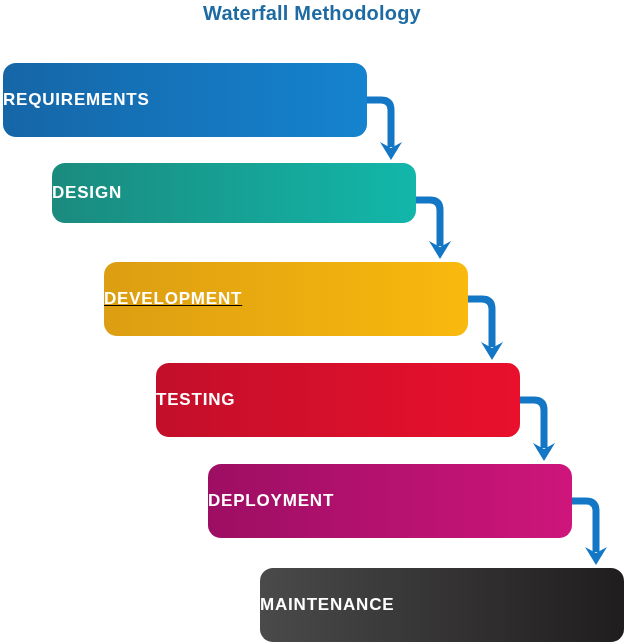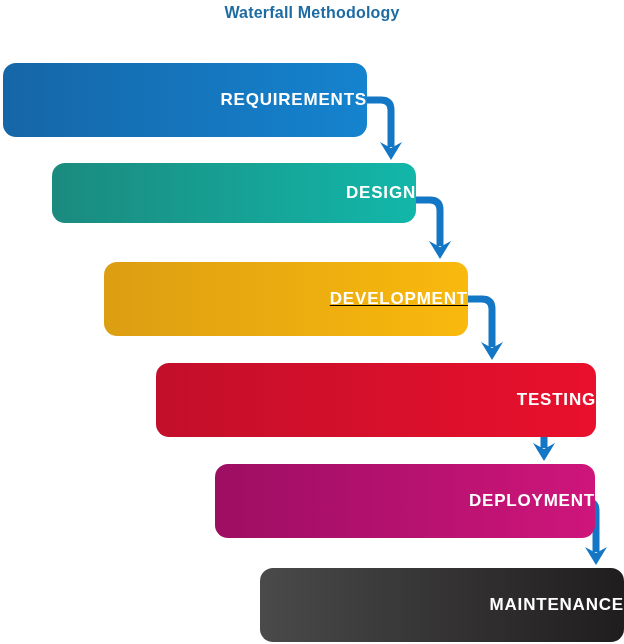--- a/index.html
+++ b/index.html
@@ -14,39 +14,39 @@
     height: 644px;
     background: #ffffff;
     overflow: hidden;
   }
   .title {
     position: absolute;
     top: 0;
     left: 0;
     width: 100%;
     text-align: center;
-    font-size: 16px;
+    font-size: 20px;
     font-weight: bold;
     line-height: 26px;
     letter-spacing: 0.2px;
   }
   #connectors {
     position: absolute;
     top: 0;
     left: 0;
     width: 624px;
     height: 644px;
     pointer-events: none;
   }
   .stage {
     position: absolute;
     border-radius: 13px;
     display: flex;
     align-items: center;
-    justify-content: flex-end;
+    justify-content: flex-start;
   }
   .stage-label {
     color: #ffffff;
     font-size: 17px;
     font-weight: bold;
     letter-spacing: 0.8px;
     text-transform: uppercase;
   }
 </style>
 </head>
@@ -69,23 +69,23 @@
   <div id="stages">
       <div class="stage" style="left: 3px; top: 63px; width: 364px; height: 74px; background: linear-gradient(90deg, rgb(21, 102, 167), rgb(21, 131, 207));">
         <span class="stage-label">REQUIREMENTS</span>
       </div>
       <div class="stage" style="left: 52px; top: 163px; width: 364px; height: 60px; background: linear-gradient(90deg, rgb(27, 138, 126), rgb(18, 183, 170));">
         <span class="stage-label">DESIGN</span>
       </div>
       <div class="stage" style="left: 104px; top: 262px; width: 364px; height: 74px; background: linear-gradient(90deg, rgb(220, 158, 18), rgb(249, 185, 13)); text-decoration: underline;">
         <span class="stage-label">DEVELOPMENT</span>
       </div>
-      <div class="stage" style="left: 156px; top: 363px; width: 440px; height: 74px; background: linear-gradient(90deg, rgb(195, 15, 42), rgb(233, 16, 44));">
+      <div class="stage" style="left: 156px; top: 363px; width: 364px; height: 74px; background: linear-gradient(90deg, rgb(195, 15, 42), rgb(233, 16, 44));">
         <span class="stage-label">TESTING</span>
       </div>
-      <div class="stage" style="left: 215px; top: 464px; width: 364px; height: 74px; background: linear-gradient(90deg, rgb(157, 14, 99), rgb(206, 21, 123)); padding-left: 16px;">
+      <div class="stage" style="left: 208px; top: 464px; width: 364px; height: 74px; background: linear-gradient(90deg, rgb(157, 14, 99), rgb(206, 21, 123));">
         <span class="stage-label">DEPLOYMENT</span>
       </div>
       <div class="stage" style="left: 260px; top: 568px; width: 364px; height: 74px; background: linear-gradient(90deg, rgb(74, 74, 74), rgb(32, 29, 30));">
         <span class="stage-label">MAINTENANCE</span>
       </div>
     </div>
 </div>
 
 </body></html>

